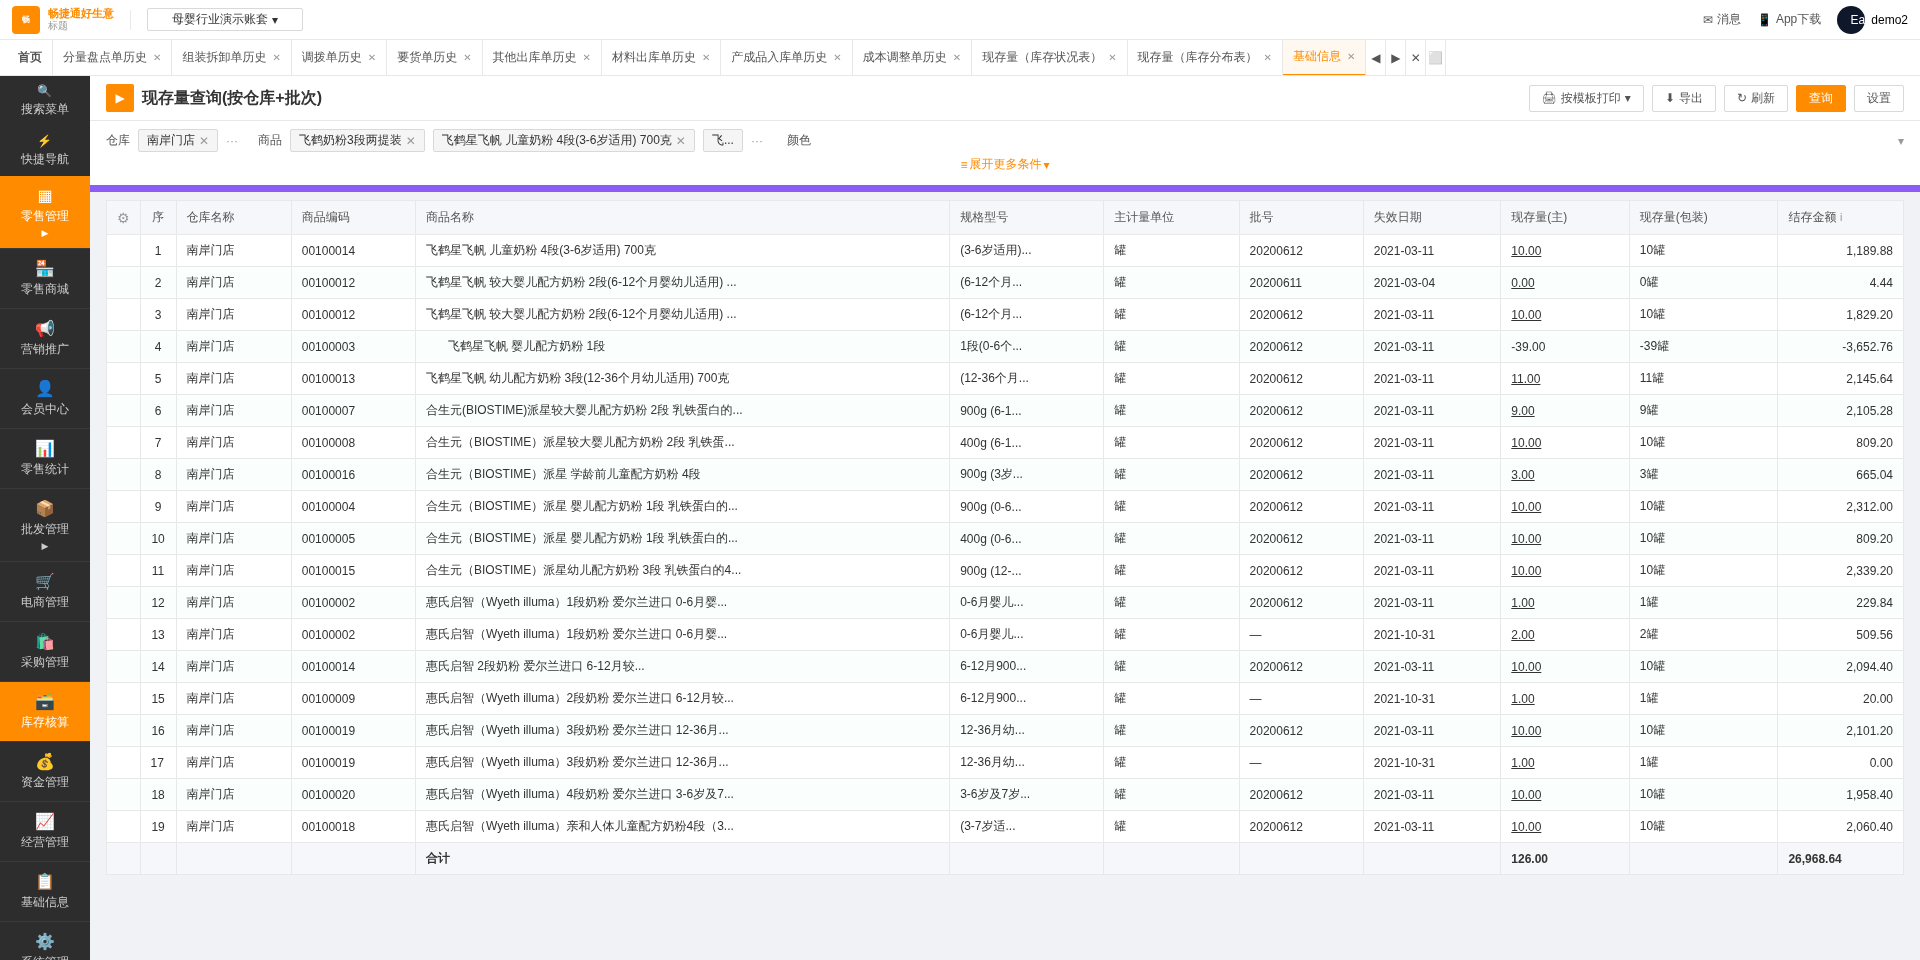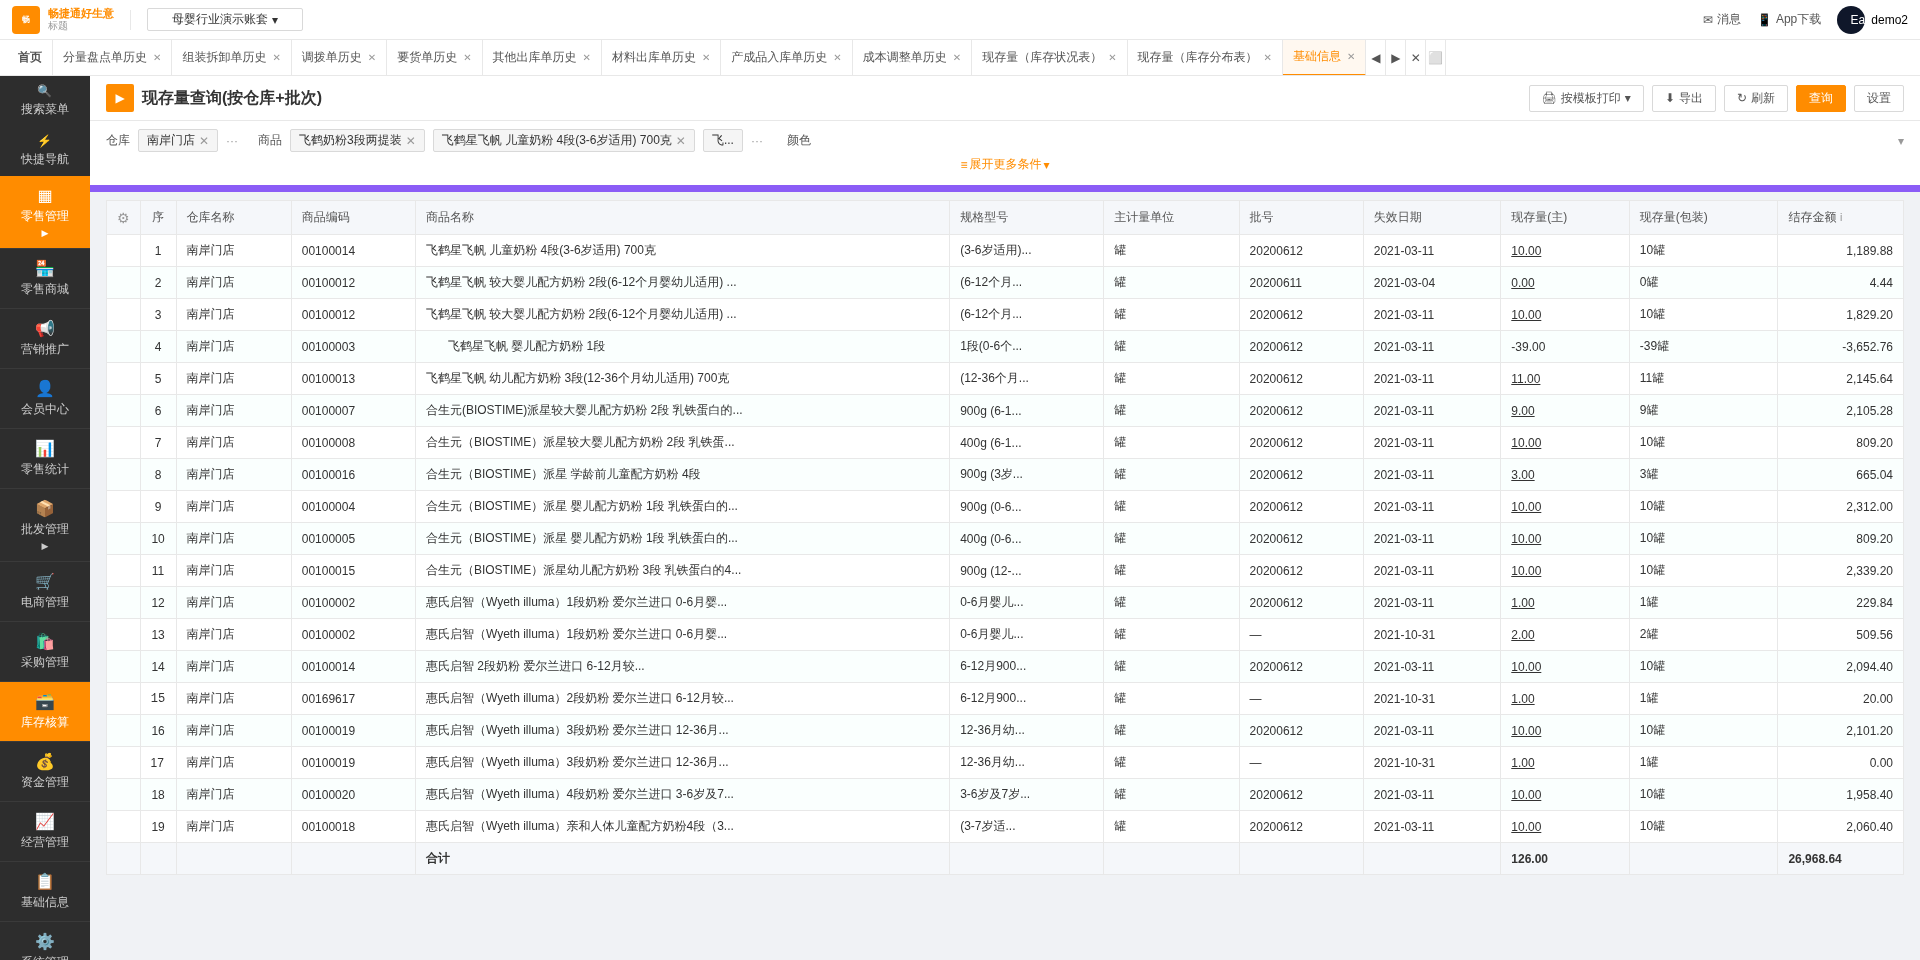--- a/index.html
+++ b/index.html
@@ -506,23 +506,23 @@
     <td>6-12月900...</td>
     <td>罐</td>
     <td>20200612</td>
     <td>2021-03-11</td>
     <td class="num-link">10.00</td>
     <td class="">10罐</td>
     <td class="" style="text-align:right;">2,094.40</td>
   </tr>
             <tr>
     <td style="text-align:center;"></td>
-    <td style="text-align:center;font-family:Liberation Mono, monospace;">15</td>
-    <td>南岸门店</td>
-    <td>00169617</td>
+    <td style="text-align:center;">15</td>
+    <td>南岸门店</td>
+    <td>00100009</td>
     <td style="max-width:320px;overflow:hidden;text-overflow:ellipsis;">惠氏启智（Wyeth illuma）2段奶粉 爱尔兰进口 6-12月较...</td>
     <td>6-12月900...</td>
     <td>罐</td>
     <td>—</td>
     <td>2021-10-31</td>
     <td class="num-link">1.00</td>
     <td class="">1罐</td>
     <td class="" style="text-align:right;">20.00</td>
   </tr>
             <tr class="alt">

